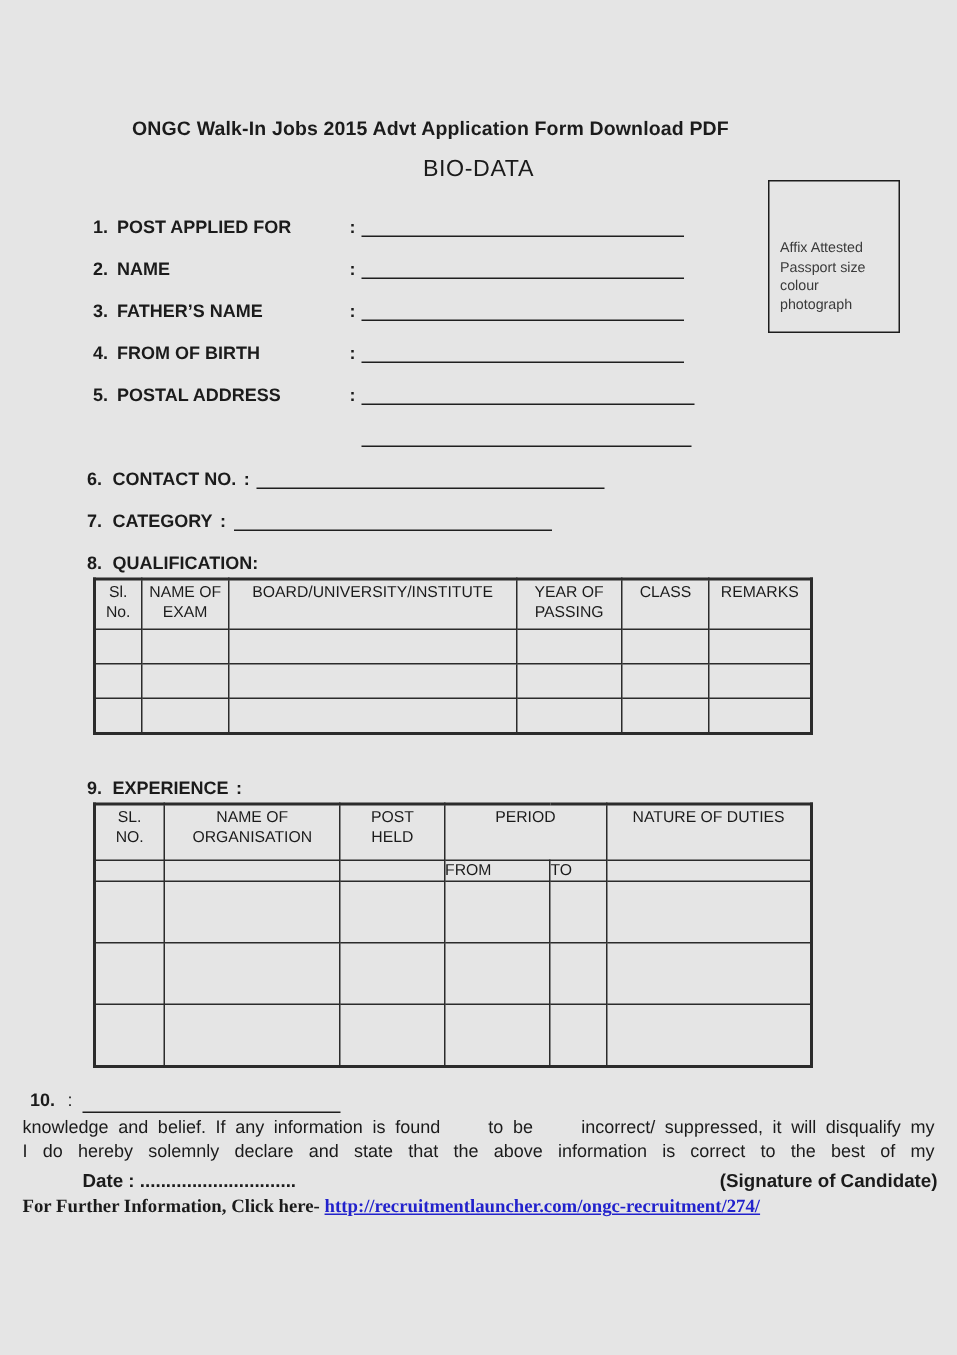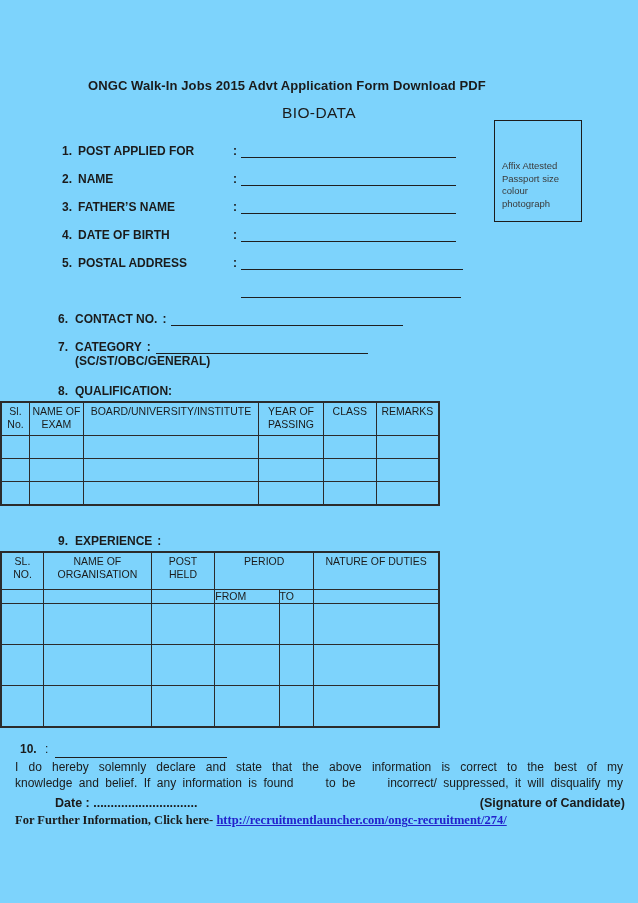--- a/index.html
+++ b/index.html
@@ -1,26 +1,26 @@
 <!DOCTYPE html>
 <html style="--link-color: #2222cc; --text-color: #1b1b1b; --border-color: #2b2b2b;"><head>
 <meta charset="utf-8">
 <style>
   html,body { margin:0; padding:0; background:#ffffff; }
   .page {
     position:relative; width:638px; height:903px; margin:0;
-    background:#7dd3fc; color:var(--text-color,#1b1b1b);
+    background:#e5e5e5; color:var(--text-color,#1b1b1b);
     font-family:"Liberation Sans", sans-serif; overflow:hidden;
   }
   .title { padding-top:78px; margin-left:88px; font-size:13px; font-weight:bold; letter-spacing:.1px; }
   .advt  { text-align:center; margin-top:25px; font-size:12px; }
   .biodata { text-align:center; margin-top:11px; font-size:15.5px; letter-spacing:.4px; }
 
   .photo-box {
-    position:absolute; left:494px; top:120px; width:88px; height:102px;
+    position:absolute; left:512px; top:120px; width:88px; height:102px;
     border:1.5px solid #1c1c1c; box-sizing:border-box;
     padding:26px 5px 0 7px; font-size:9.5px; line-height:1.35;
     color:#3a3a3a; white-space:pre-line;
   }
 
   .fields { margin-top:8px; }
   .frow { display:flex; align-items:flex-end; height:28px; margin-left:62px; font-size:12px; font-weight:bold; }
   .fno { width:16px; flex:none; }
   .flabel { width:155px; flex:none; }
   .fcolon { width:8px; flex:none; }
@@ -29,21 +29,21 @@
   .frow-cont { margin-left:241px; }
   .frow-wide { display:flex; align-items:flex-end; height:28px; margin-left:58px; font-size:12px; font-weight:bold; }
   .fno2 { width:17px; flex:none; }
   .sep { padding:0 5px; flex:none; }
   .options-line { margin-left:75px; font-size:12px; font-weight:bold; height:16px; }
 
   .section-label { display:flex; align-items:flex-end; margin-left:58px; font-size:12px; font-weight:bold; }
   .sec-qual { margin-top:8px; height:20px; }
   .sec-exp  { margin-top:26px; height:16px; }
 
-  table.grid { border-collapse:collapse; margin-top:3px; width:440px;
+  table.grid { border-collapse:collapse; margin-left:62px; margin-top:3px; width:480px;
     border:2px solid var(--border-color,#2b2b2b); table-layout:fixed; }
   table.grid th, table.grid td { border:1.2px solid var(--border-color,#2b2b2b); padding:0; }
   table.grid th { font-weight:normal; font-size:10.5px; text-align:center; vertical-align:top;
     white-space:pre-line; padding-top:2px; line-height:1.25; }
   .qual-head th { height:30px; }
   .qual-row td { height:22px; }
   .exp-head th { height:34px; }
   .exp-sub td { height:13px; font-size:10.5px; text-align:left; padding-left:5px; line-height:13px; }
   .exp-row td { height:40px; }
 
@@ -91,21 +91,21 @@
       <span class="fline w215"></span>
     </div>
     <div class="frow">
       <span class="fno">3.</span>
       <span class="flabel">FATHER’S NAME</span>
       <span class="fcolon">:</span>
       <span class="fline w215"></span>
     </div>
     <div class="frow">
       <span class="fno">4.</span>
-      <span class="flabel">DATE OF BIRTH</span>
+      <span class="flabel">FROM OF BIRTH</span>
       <span class="fcolon">:</span>
       <span class="fline w215"></span>
     </div>
     <div class="frow">
       <span class="fno">5.</span>
       <span class="flabel">POSTAL ADDRESS</span>
       <span class="fcolon">:</span>
       <span class="fline w222"></span>
     </div>
     <div class="frow frow-cont">
@@ -118,21 +118,20 @@
       <span class="sep">:</span>
       <span class="fline w232"></span>
     </div>
 
     <div class="frow-wide">
       <span class="fno2">7.</span>
       <span>CATEGORY</span>
       <span class="sep">:</span>
       <span class="fline w212"></span>
     </div>
-    <div class="options-line">(SC/ST/OBC/GENERAL)</div>
   </div>
 
   <div class="section-label sec-qual">
     <span class="fno2">8.</span>
     <span>QUALIFICATION:</span>
   </div>
 
   <table class="grid">
     <colgroup>
       <col style="width:6.5%">
@@ -242,22 +241,22 @@
   </tbody>
     </table>
 
   <div class="mci-row">
     <span class="mci-no">10.</span>
     <span class="mci-sep">:</span>
     <span class="fline w172"></span>
   </div>
 
   <div class="declaration">
+    <div class="decl-just">knowledge and belief. If any information is found&nbsp;&nbsp;&nbsp;&nbsp; to be &nbsp;&nbsp;&nbsp;&nbsp;incorrect/ suppressed, it will disqualify my</div>
     <div class="decl-just">I do hereby solemnly declare and state that the above information is correct to the best of my</div>
-    <div class="decl-just">knowledge and belief. If any information is found&nbsp;&nbsp;&nbsp;&nbsp; to be &nbsp;&nbsp;&nbsp;&nbsp;incorrect/ suppressed, it will disqualify my</div>
   </div>
 
   <div class="date-row">
     <span>Date : ..............................</span>
     <span>(Signature of Candidate)</span>
   </div>
 
   <div class="footer-line">
     <span>For Further Information, Click here- </span><a class="footer-link" href="#">http://recruitmentlauncher.com/ongc-recruitment/274/</a>
   </div>

